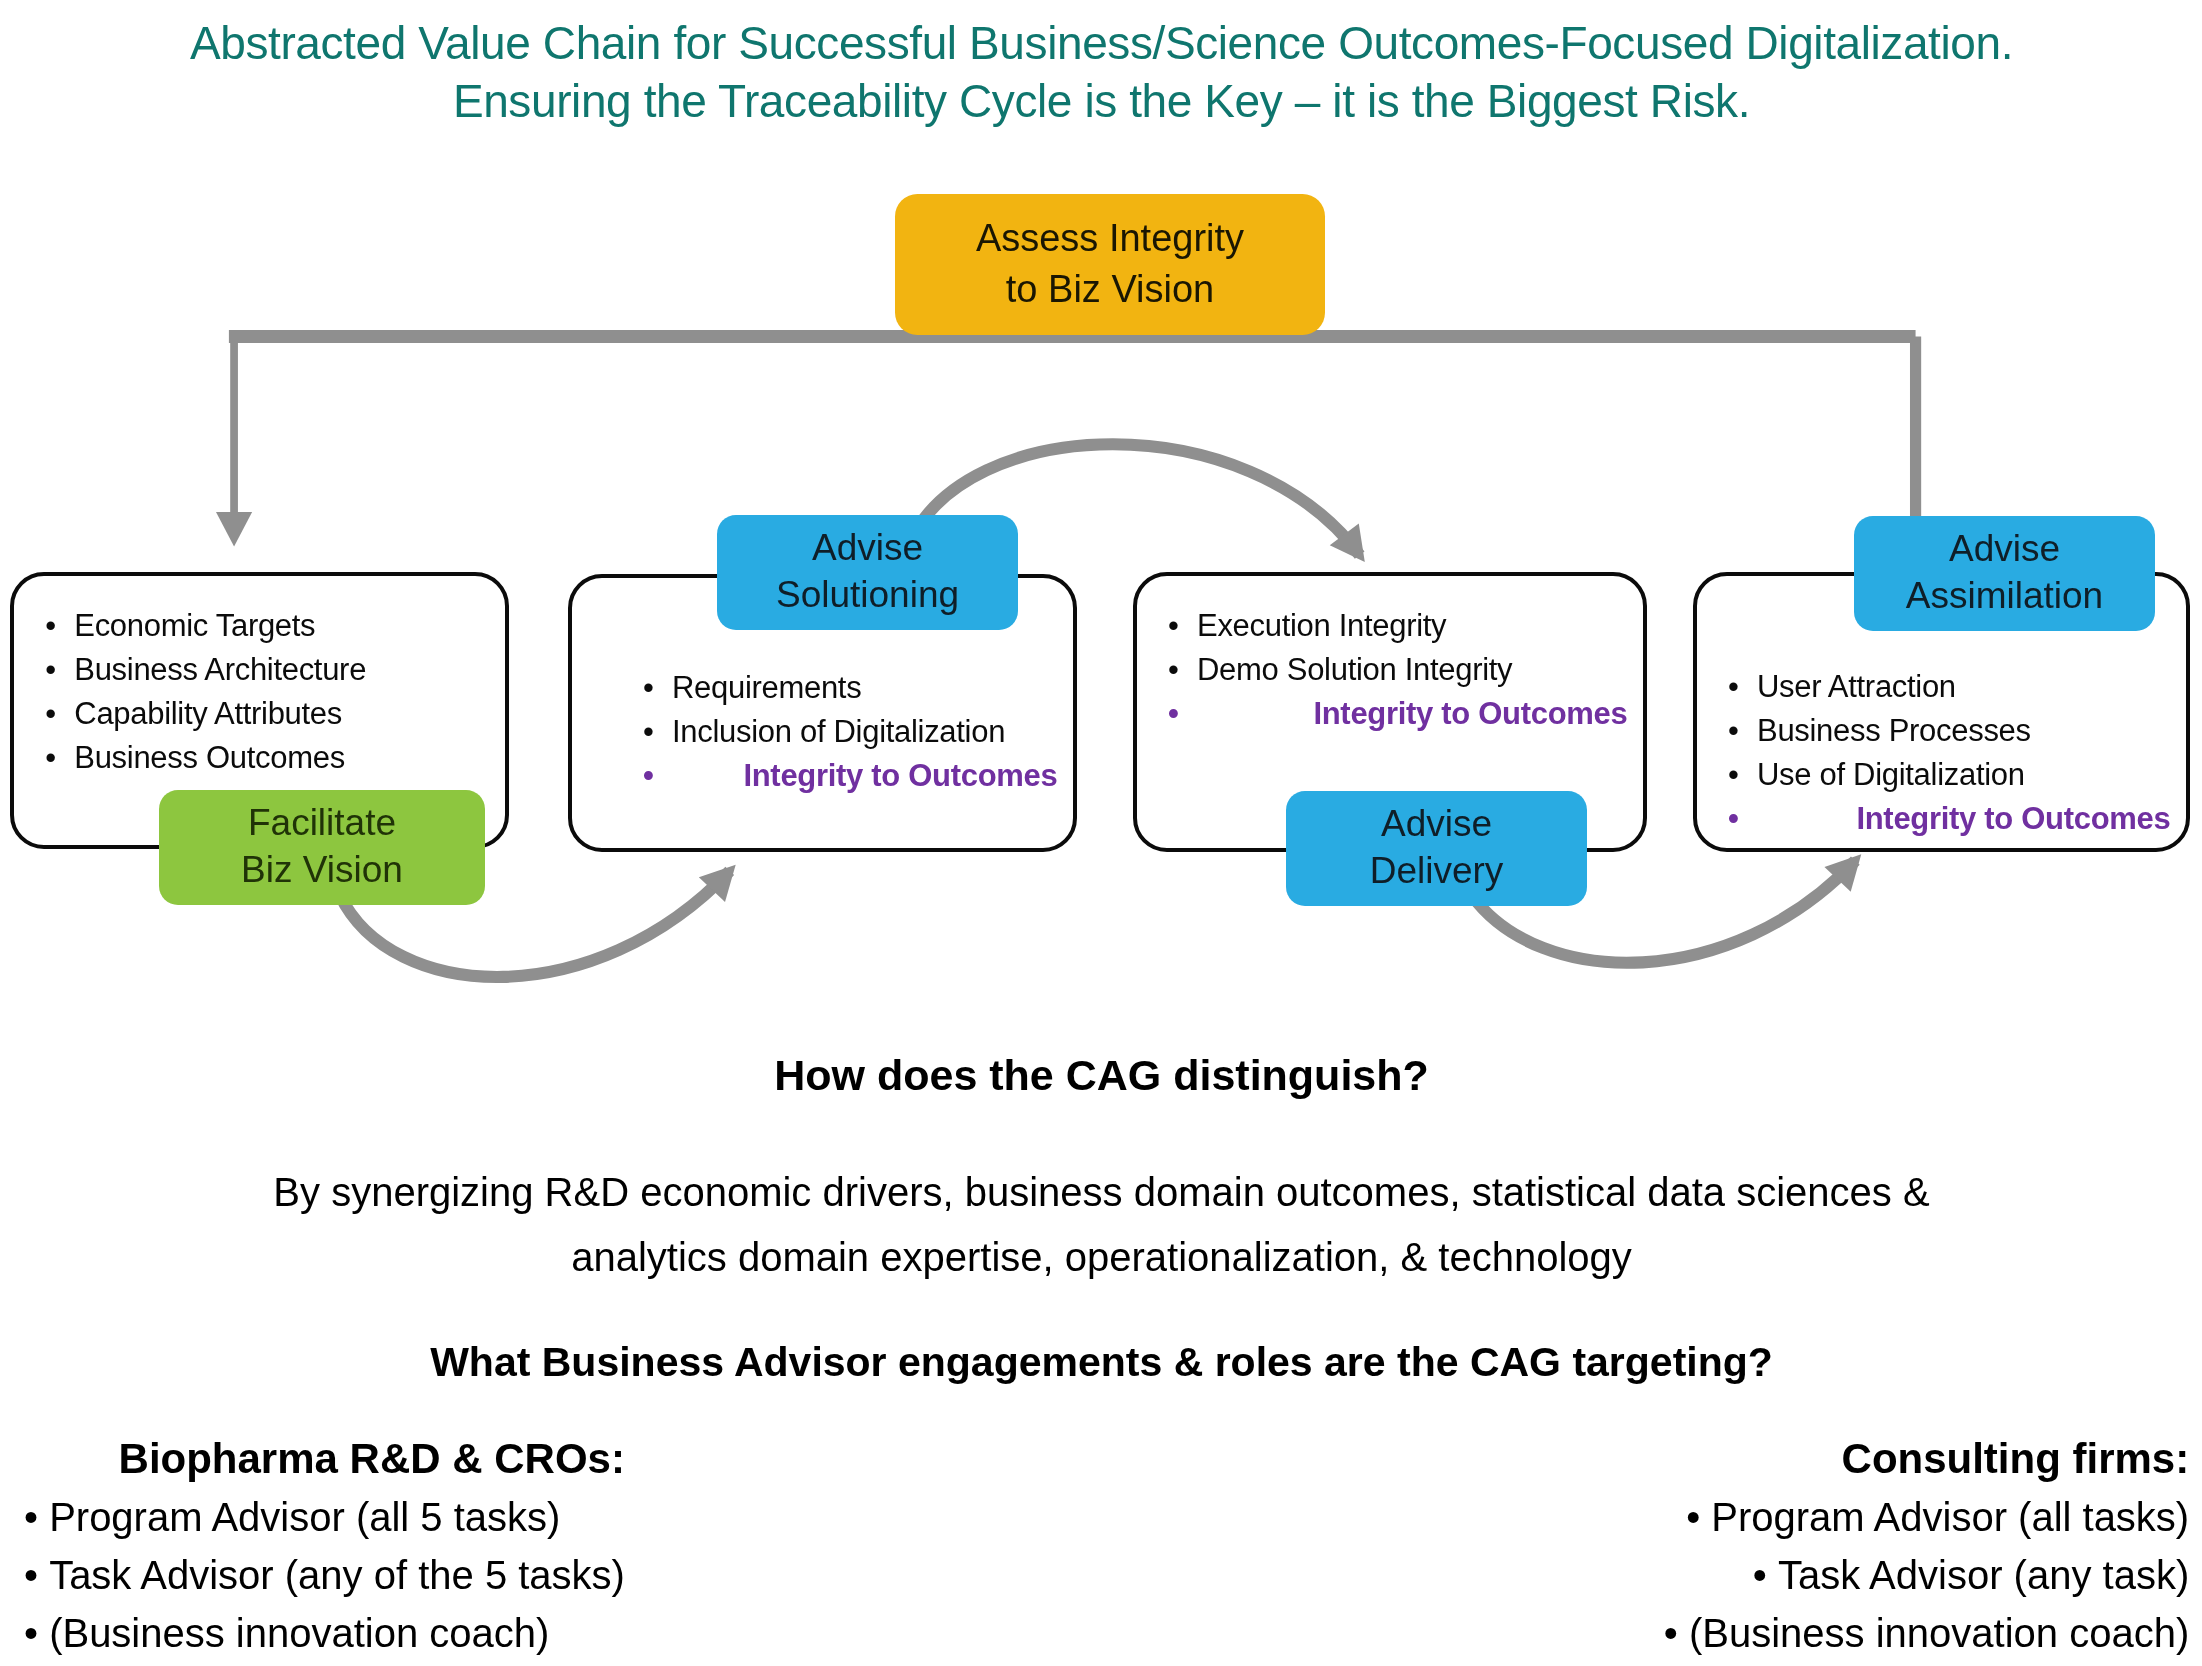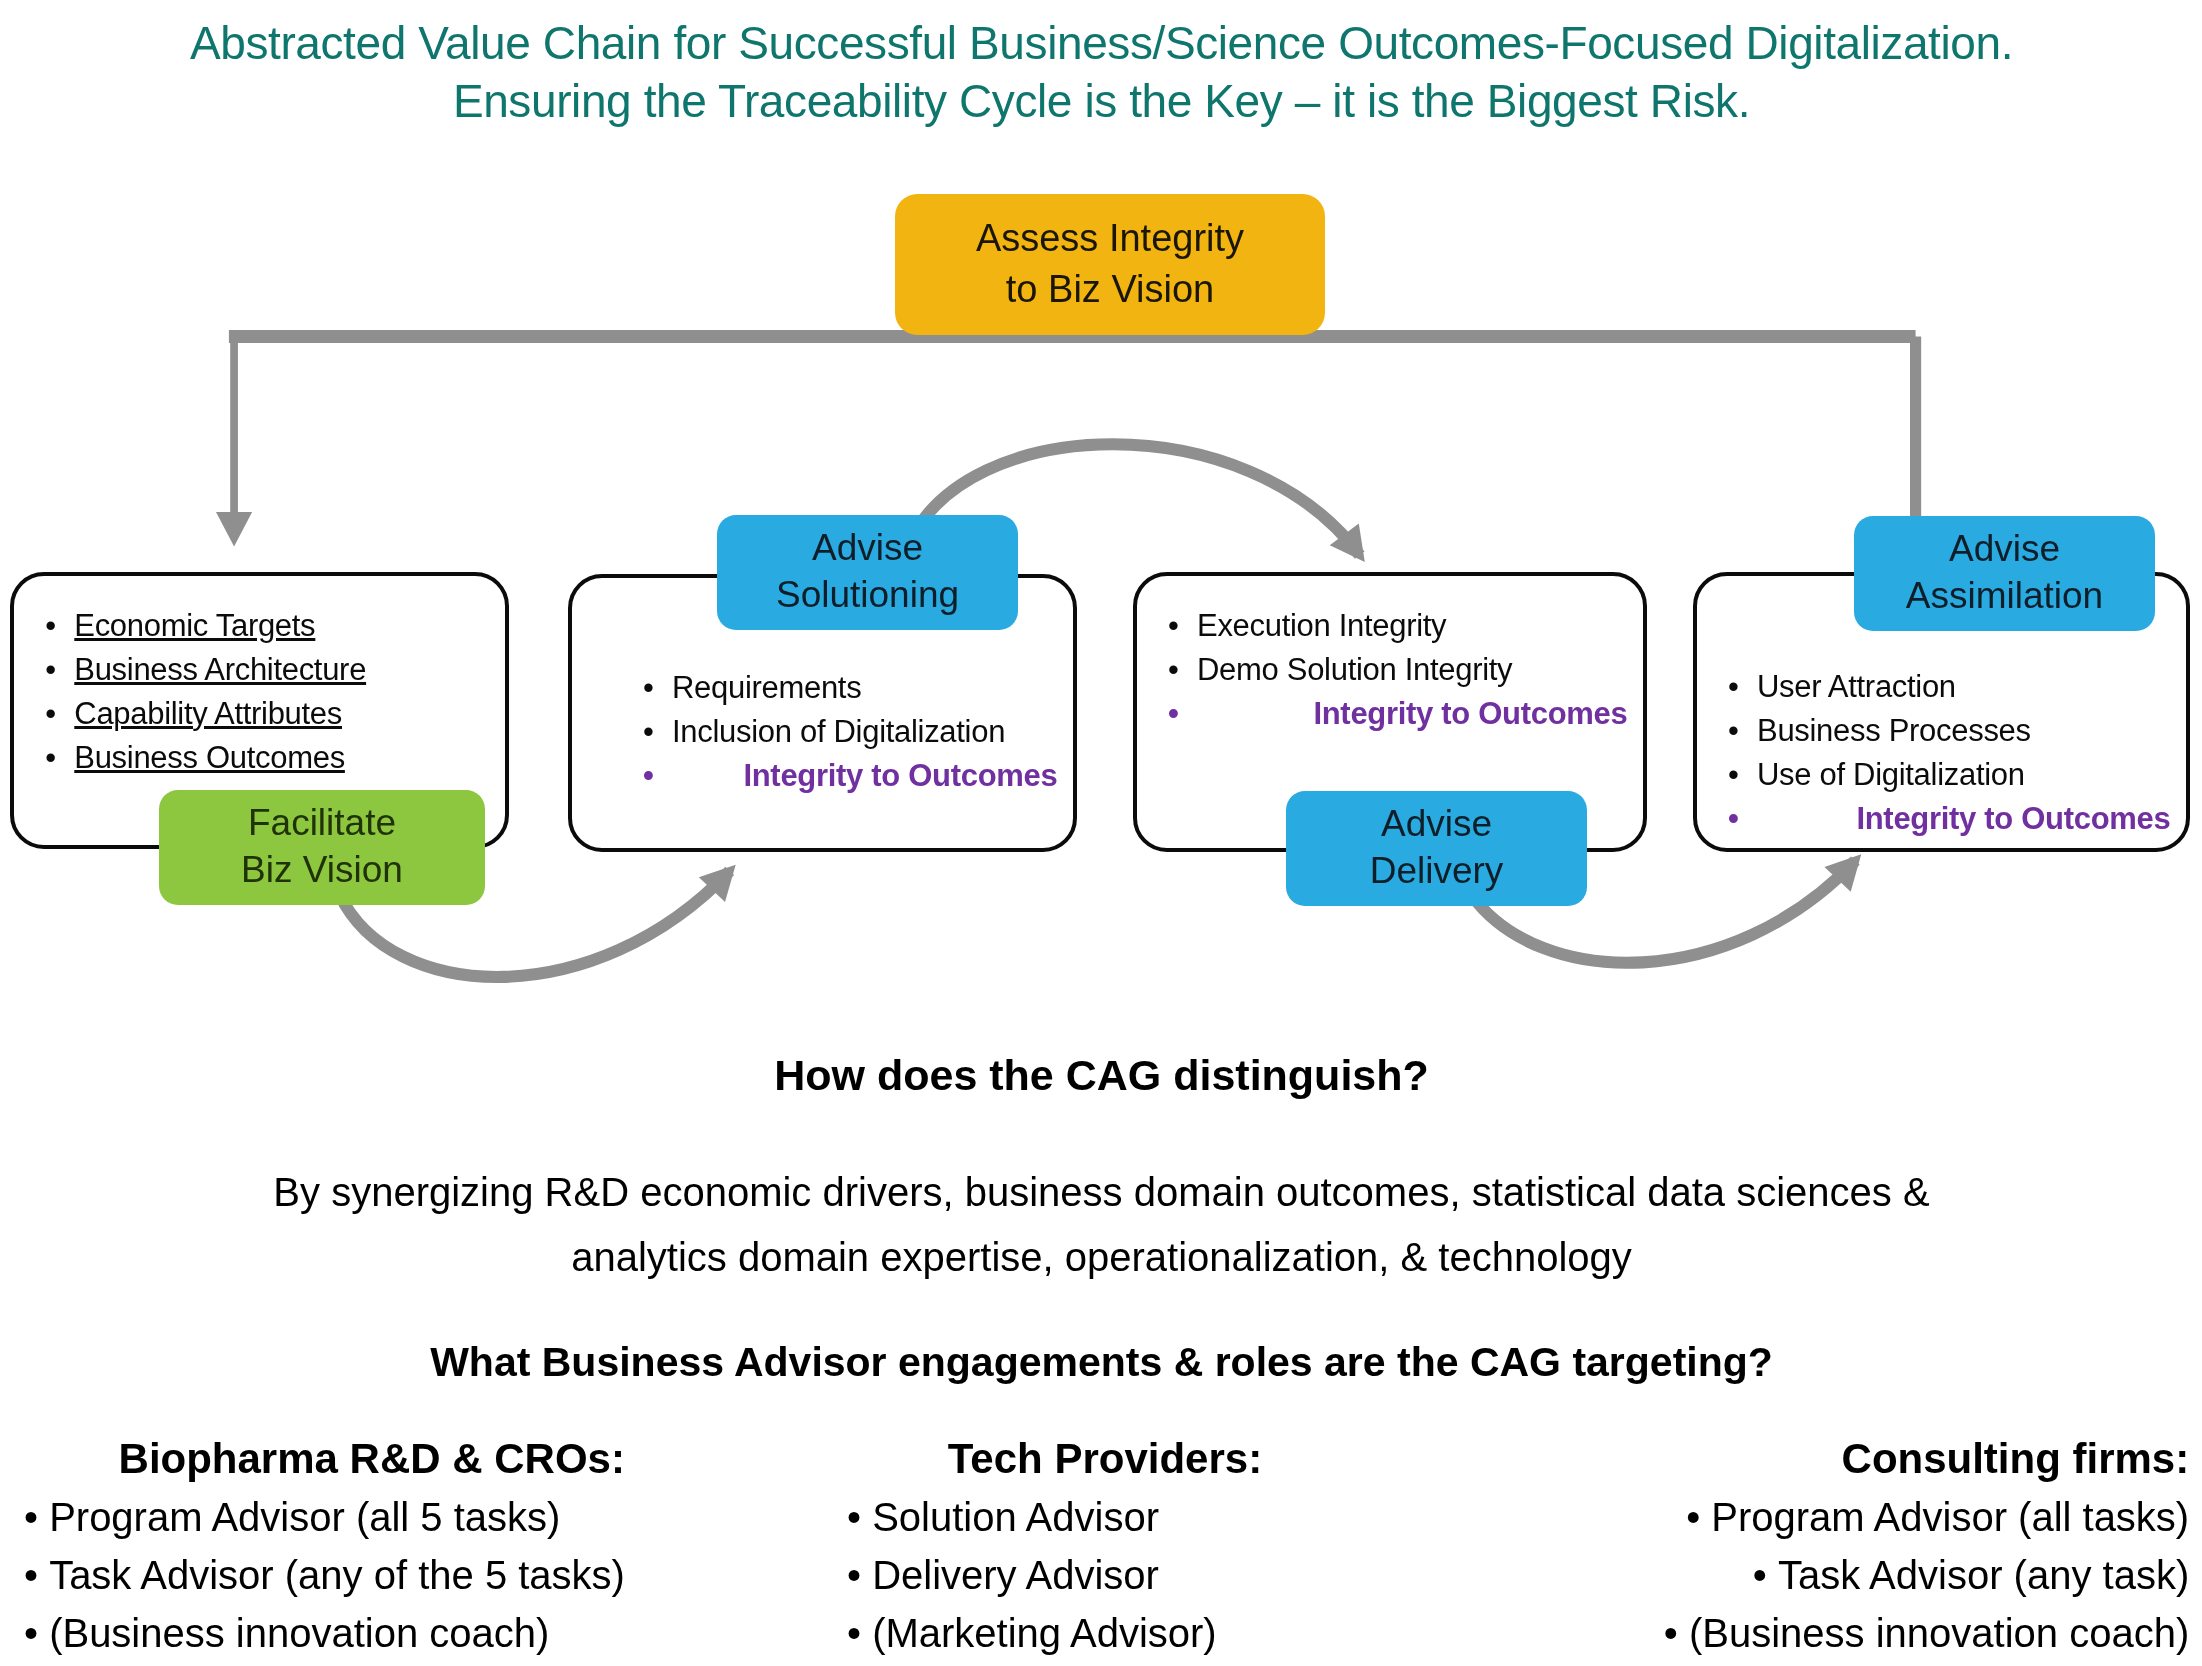--- a/index.html
+++ b/index.html
@@ -9,21 +9,21 @@
   
   .title{position:absolute;top:13.8px;left:0;width:2203px;text-align:center;
          font-size:46px;line-height:58px;color:#0f766e;letter-spacing:-0.4px;}
 
   
   .arrows{position:absolute;left:0;top:0;z-index:2;}
 
   
   .wbox{position:absolute;background:#fff;border:4.3px solid #0b0b0b;border-radius:34px;
         box-sizing:border-box;z-index:1;}
-  .b1{left:10.3px;top:572px;width:499px;height:277px;text-decoration:underline;}
+  .b1{left:10.3px;top:572px;width:499px;height:277px;}
   .b2{left:568px;top:574px;width:509px;height:278px;padding-left:40px;}
   .b3{left:1133px;top:572px;width:514px;height:280px;}
   .b4{left:1693px;top:572px;width:497px;height:280px;}
   .wbox ul{list-style:none;margin:0;padding:0 15.5px 0 60px;}
   .b1 ul{padding-top:27.5px;}
   .b2 ul{padding-top:88px;}
   .b3 ul{padding-top:27.5px;}
   .b4 ul{padding-top:89px;}
   .wbox li{position:relative;font-size:31px;line-height:44px;white-space:nowrap;letter-spacing:-0.3px;}
   .wbox li::before{content:"\2022";position:absolute;left:-29px;top:0;}
@@ -146,26 +146,20 @@
   </div>
   <div class="q2">What Business Advisor engagements &amp; roles are the CAG targeting?</div>
 
   <div class="col col1">
     <div class="heading">Biopharma R&amp;D &amp; CROs:</div>
     <div class="item">Program Advisor (all 5 tasks)</div>
     <div class="item">Task Advisor (any of the 5 tasks)</div>
     <div class="item">(Business innovation coach)</div>
   </div>
 
-  <div class="col col2">
-    <div class="heading">Tech Providers:</div>
-    <div class="item">Solution Advisor</div>
-    <div class="item">Delivery Advisor</div>
-    <div class="item">(Marketing Advisor)</div>
-  </div>
 
   <div class="col col3">
     <div class="heading">Consulting firms:</div>
     <div class="item">Program Advisor (all tasks)</div>
     <div class="item">Task Advisor (any task)</div>
     <div class="item">(Business innovation coach)</div>
   </div>
 
 </div>
 

